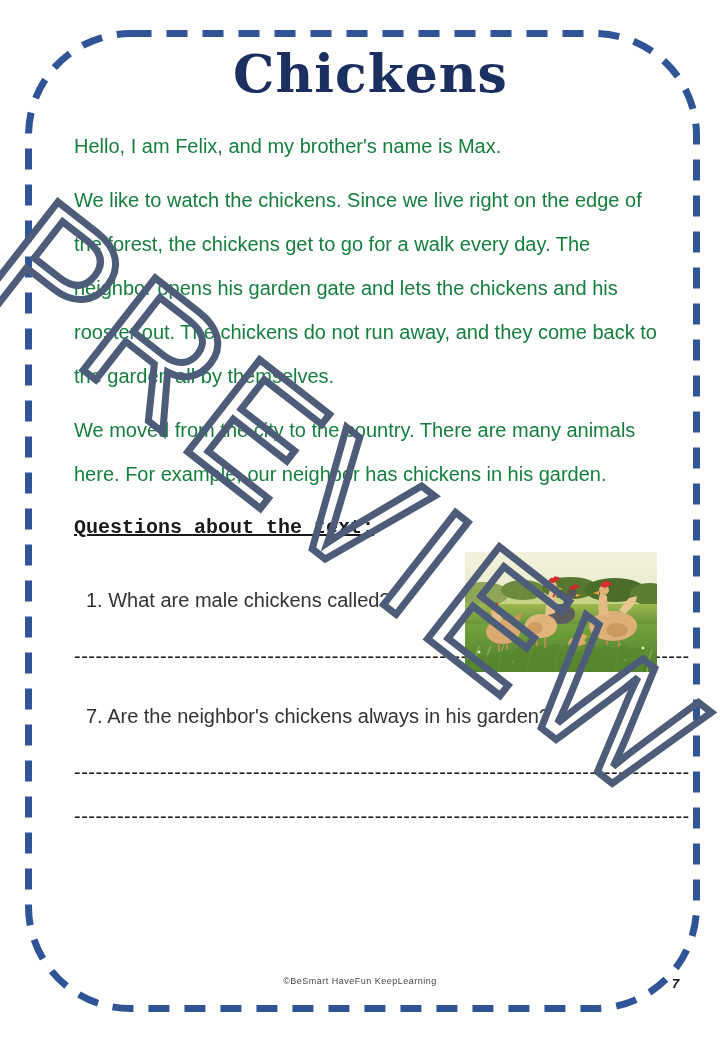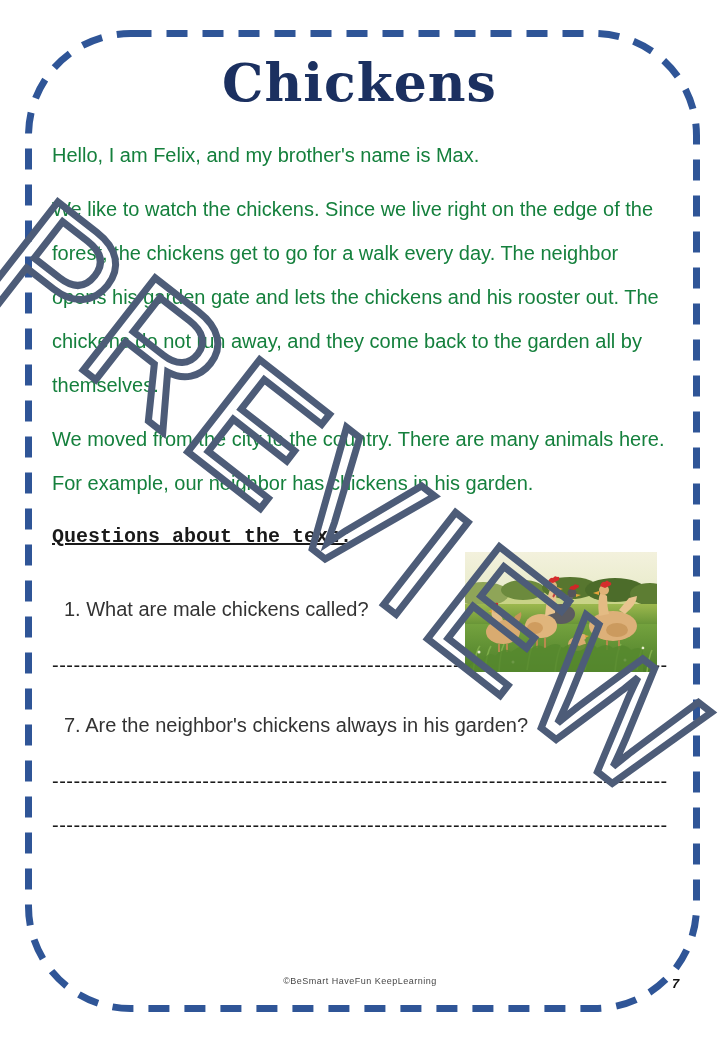--- a/index.html
+++ b/index.html
@@ -3,21 +3,21 @@
 <meta charset="utf-8">
 <style>
   html,body{margin:0;padding:0;}
   body{
     width:720px;height:1040px;position:relative;background:#ffffff;overflow:hidden;
     font-family:"Liberation Sans",sans-serif;
   }
   
   .page-border{position:absolute;left:0;top:0;width:720px;height:1040px;pointer-events:none;}
   
-  .content{position:absolute;left:0;top:9px;width:720px;height:808px;padding:0 53px 0 52px;box-sizing:border-box;}
+  .content{position:absolute;left:0;top:0;width:720px;height:808px;padding:0 53px 0 74px;box-sizing:border-box;}
   .doc-title{
     margin:44px 0 20px 0;text-align:center;
     font-family:"DejaVu Serif","Liberation Serif",serif;font-weight:800;
     font-size:52px;line-height:1.15;color:#1b3060;letter-spacing:1px;
   }
   .para{
     margin:0 0 10px 0;font-size:20px;line-height:44px;color:#15803d;
   }
   .q-heading{
     margin:2px 0 0 0;font-size:20px;line-height:44px;color:#1a1a1a;

